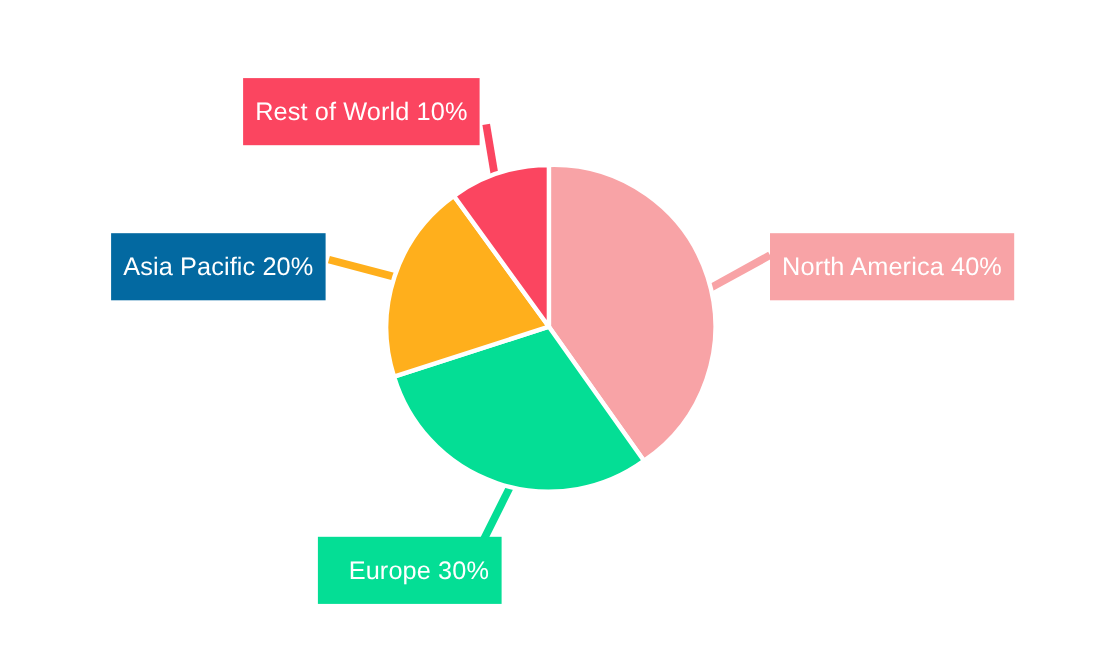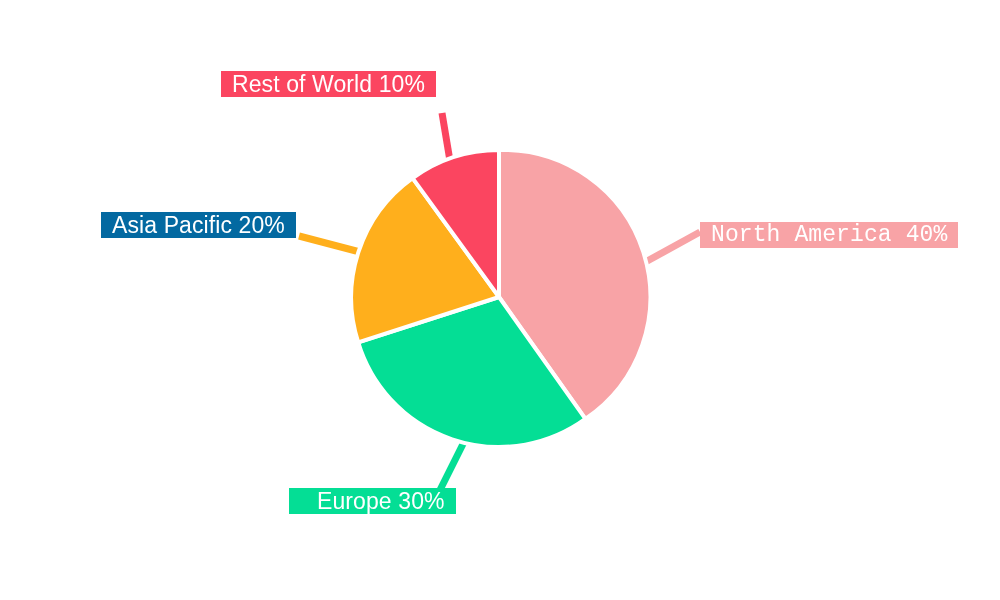--- a/index.html
+++ b/index.html
@@ -32,21 +32,21 @@
     display: flex;
     align-items: center;
     box-sizing: border-box;
     color: #ffffff;
     font-family: "Liberation Sans", sans-serif;
     font-size: 23px;
     line-height: 1;
     letter-spacing: 0.1px;
     white-space: nowrap;
     padding: 0 11px;
-    height: 26px;
+    height: 61px;
   }
 </style>
 </head>
 <body>
 
 <div id="chart-root" style="background: rgb(255, 255, 255);">
 
   <svg id="pie-svg" viewBox="0 0 1000 600">
 
     <g>
@@ -61,21 +61,21 @@
       <path d="M 499 297 L 499 150 A 147 147 0 0 1 585.4 418.9 Z" fill="#F8A3A6" stroke="#FFFFFF" stroke-width="4" stroke-linejoin="round"></path>
 
       <path d="M 499 297 L 585.4 418.9 A 147 147 0 0 1 358.2 342.4 Z" fill="#04DE95" stroke="#FFFFFF" stroke-width="4" stroke-linejoin="round"></path>
 
       <path d="M 499 297 L 358.2 342.4 A 147 147 0 0 1 412.6 178.1 Z" fill="#FFAF1C" stroke="#FFFFFF" stroke-width="4" stroke-linejoin="round"></path>
 
       <path d="M 499 297 L 412.6 178.1 A 147 147 0 0 1 499 150 Z" fill="#FB4560" stroke="#FFFFFF" stroke-width="4" stroke-linejoin="round"></path>
     </g>
   </svg>
 
-  <div class="callout-label" style="left: 700px; top: 222px; background: rgb(248, 163, 166); color: rgb(255, 255, 255); font-family: Liberation Mono, monospace;">
+  <div class="callout-label" style="left: 700px; top: 212px; background: rgb(248, 163, 166); color: rgb(255, 255, 255);">
     <span>North America 40%</span>
   </div>
 
   <div class="callout-label" style="left: 289px; top: 488px; background: rgb(4, 222, 149); color: rgb(255, 255, 255); padding-left: 28px;">
     <span>Europe 30%</span>
   </div>
 
   <div class="callout-label" style="left: 101px; top: 212px; background: #0369a1; color: rgb(255, 255, 255);">
     <span>Asia Pacific 20%</span>
   </div>

